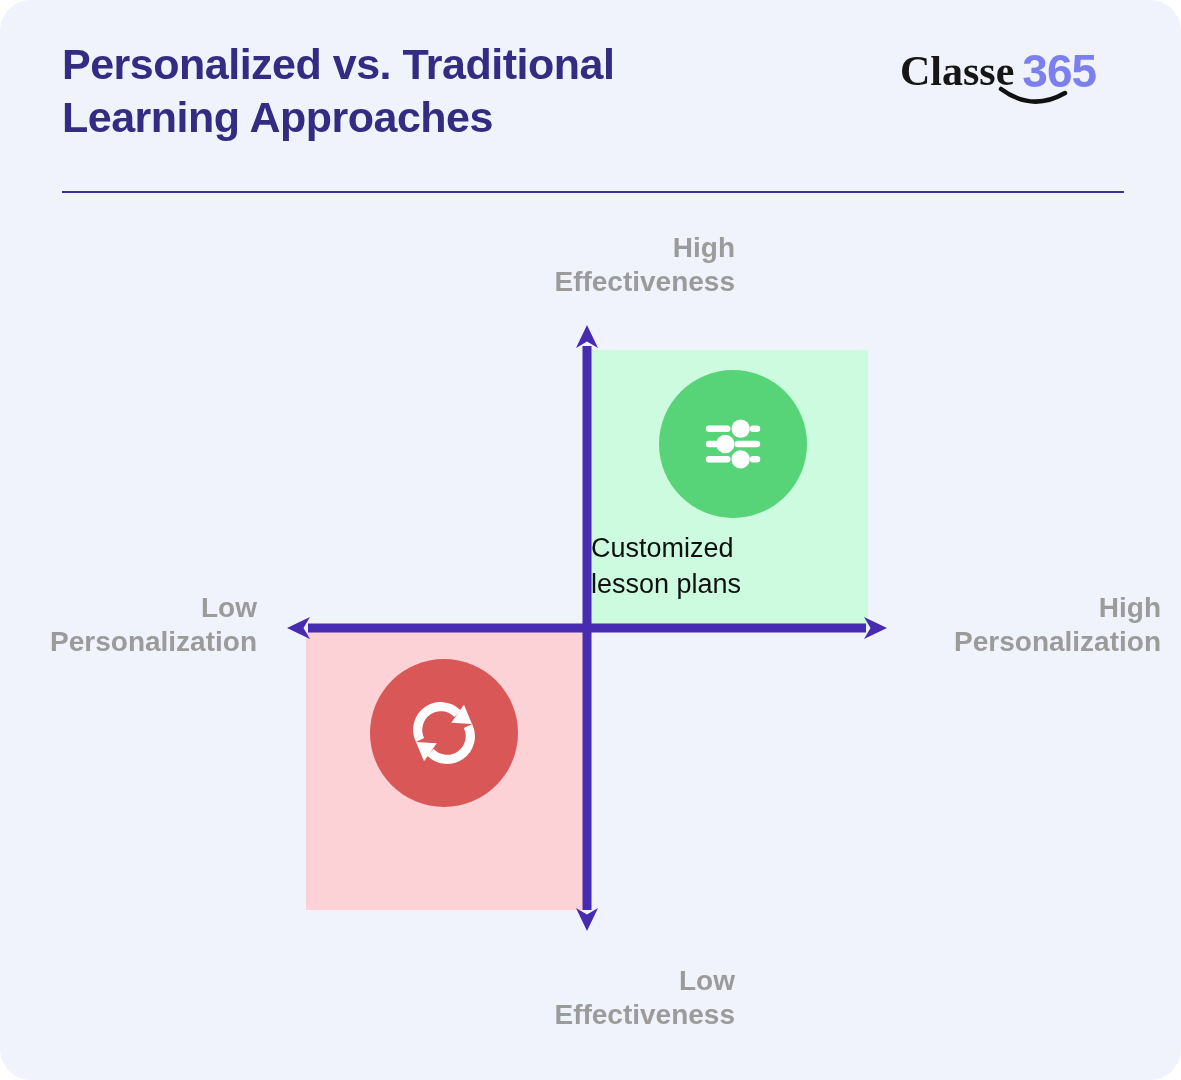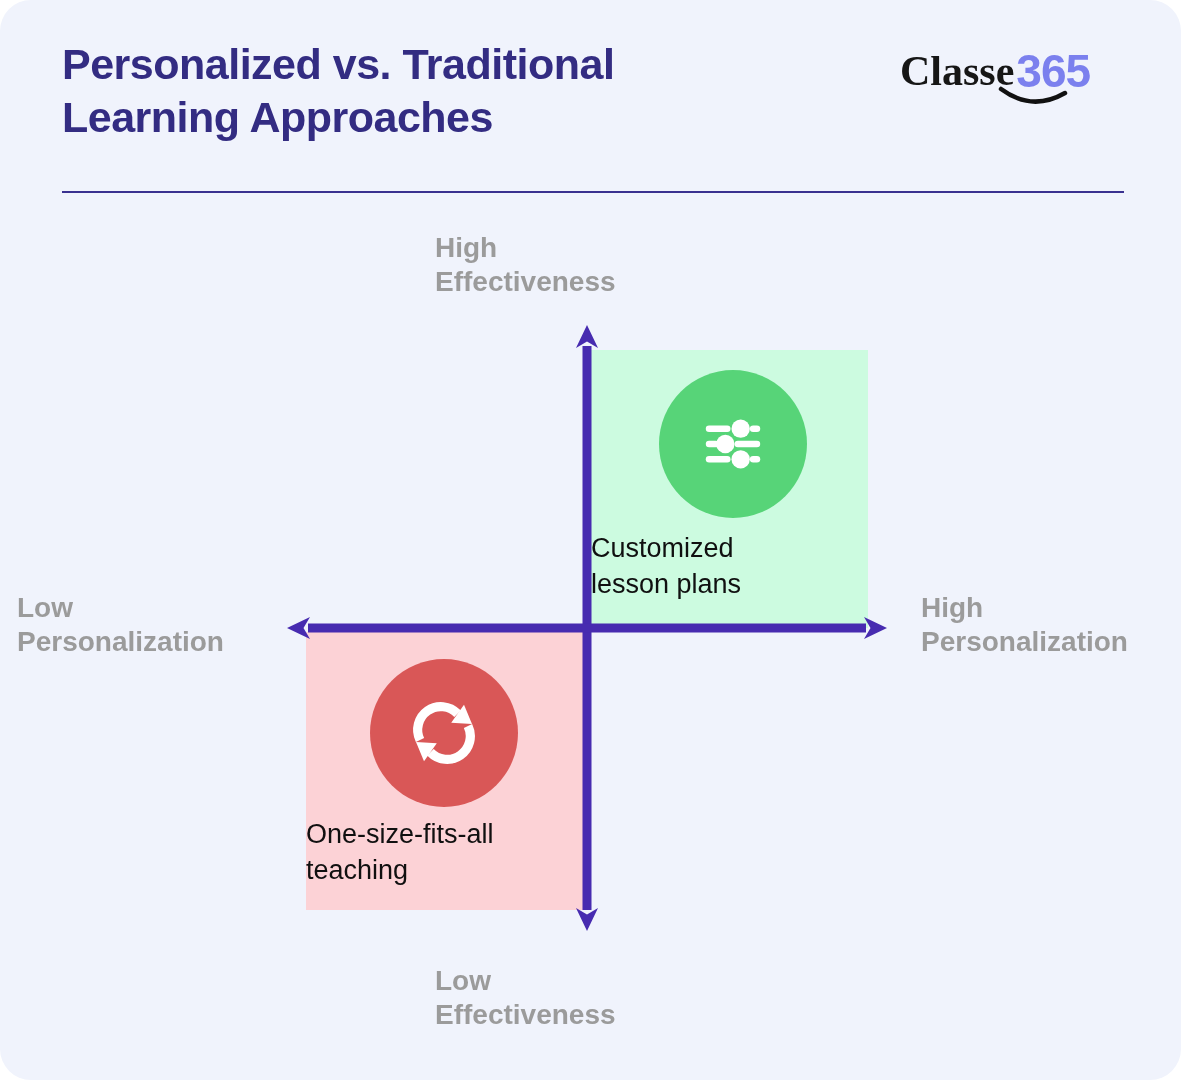--- a/index.html
+++ b/index.html
@@ -9,25 +9,25 @@
     background:#f0f3fc;border-radius:31px;overflow:hidden;
   }
   .page-title{
     position:absolute;left:62px;top:38px;width:720px;
     font-size:43px;line-height:53px;font-weight:700;color:#332c82;
     letter-spacing:-0.5px;margin:0;
   }
   .logo{position:absolute;left:900px;top:44px;width:220px;height:75px;}
   .logo-line{display:flex;align-items:center;}
   .logo-name{font-family:"Liberation Serif","DejaVu Serif",serif;font-weight:700;font-size:42px;color:#161616;}
-  .logo-suffix{font-weight:700;font-size:46px;color:#7b80ee;letter-spacing:-1px;margin-left:2px;}
+  .logo-suffix{font-weight:700;font-size:46px;color:#7b80ee;letter-spacing:-1px;margin-left:8px;}
   .logo-smile{position:absolute;left:98px;top:42px;}
   .divider{position:absolute;left:62px;top:191px;width:1062px;height:2px;background:#3a3190;}
   .axis-label{
-    position:absolute;text-align:left;color:#9b9b9b;
+    position:absolute;text-align:right;color:#9b9b9b;
     font-size:28px;line-height:34px;font-weight:700;white-space:pre-line;
   }
   .axis-label.top{left:435px;top:231px;width:300px;}
   .axis-label.bottom{left:435px;top:964px;width:300px;}
   .axis-label.left{left:17px;top:591px;width:240px;}
   .axis-label.right{left:921px;top:591px;width:240px;}
   .quad{position:absolute;}
   .quad.green{left:591px;top:350px;width:277px;height:278px;background:#ccfbe0;}
   .quad.pink{left:306px;top:632px;width:278px;height:278px;background:#fcd2d6;}
   .quad-circle{position:absolute;width:148px;height:148px;border-radius:50%;
@@ -98,22 +98,20 @@
         <g>
           <path d="M12 27.5 A 11.6 11.6 0 0 1 30.8 14.4" stroke="#ffffff" stroke-width="4.6" fill="none"></path>
           <polygon points="34,9.9 27.6,18.9 38,19.5" fill="#ffffff"></polygon>
         </g>
         <g transform="rotate(180 24 24)">
           <path d="M12 27.5 A 11.6 11.6 0 0 1 30.8 14.4" stroke="#ffffff" stroke-width="4.6" fill="none"></path>
           <polygon points="34,9.9 27.6,18.9 38,19.5" fill="#ffffff"></polygon>
         </g>
       </svg>
     </div>
-    <div class="quad-label">One-size-fits-all
-teaching</div>
   </div>
 
   <svg class="axes-overlay" width="1181" height="1080" viewBox="0 0 1181 1080">
     <defs>
       <marker id="ah" viewBox="0 0 26 26" markerWidth="26" markerHeight="26" refX="3" refY="13" orient="auto" markerUnits="userSpaceOnUse">
         <path d="M1 2 L24 13 L1 24 L7.5 13 Z" fill="#472bb0"></path>
       </marker>
     </defs>
     <g stroke="#472bb0" stroke-width="9">
       <line x1="587" y1="630" x2="587" y2="346" marker-end="url(#ah)"></line>

